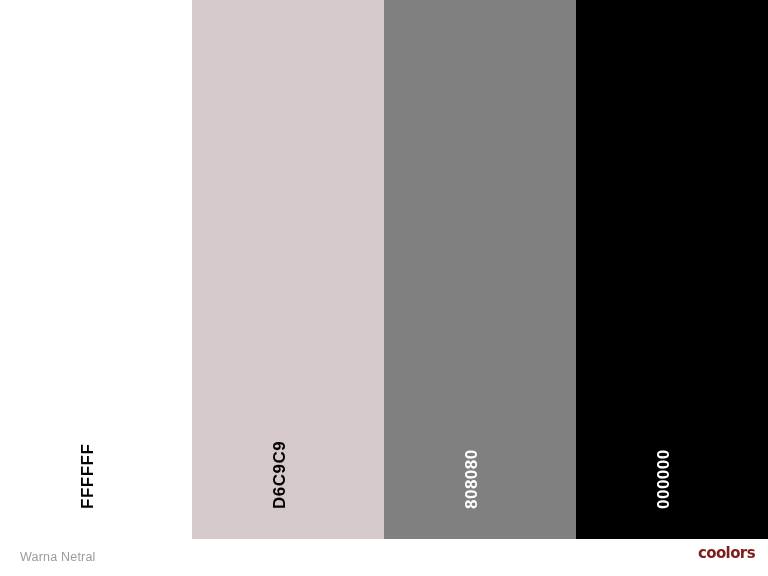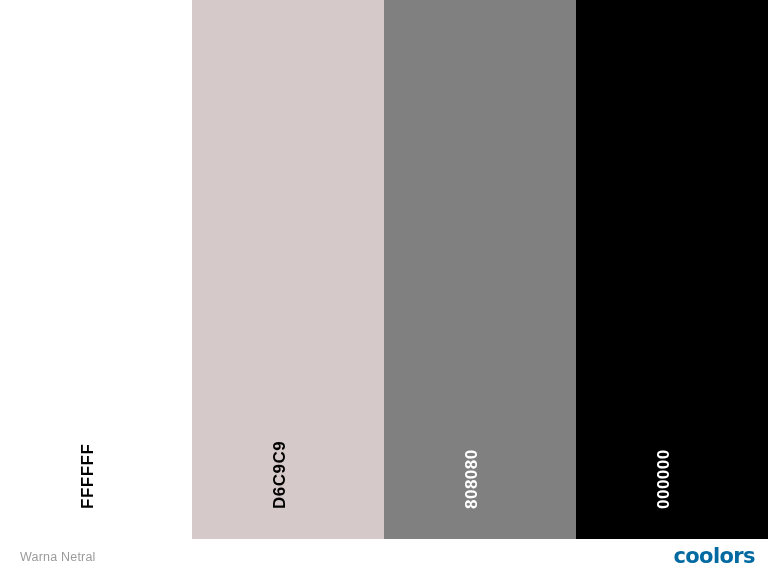--- a/index.html
+++ b/index.html
@@ -86,23 +86,23 @@
     color: #9b9b9b;
     letter-spacing: 0.2px;
     white-space: nowrap;
   }
 
   #brand-logo {
     position: absolute;
     right: 13px;
     top: 5px;
     font-family: "DejaVu Sans", sans-serif;
-    font-size: 21px;
+    font-size: 15px;
     font-weight: bold;
-    color: #0369a1;
+    color: #7f1d1d;
     letter-spacing: -0.6px;
     white-space: nowrap;
   }
 </style>
 </head>
 <body style="background: rgb(255, 255, 255);">
 
 <div id="palette-page">
 
   <div id="swatch-strip">

